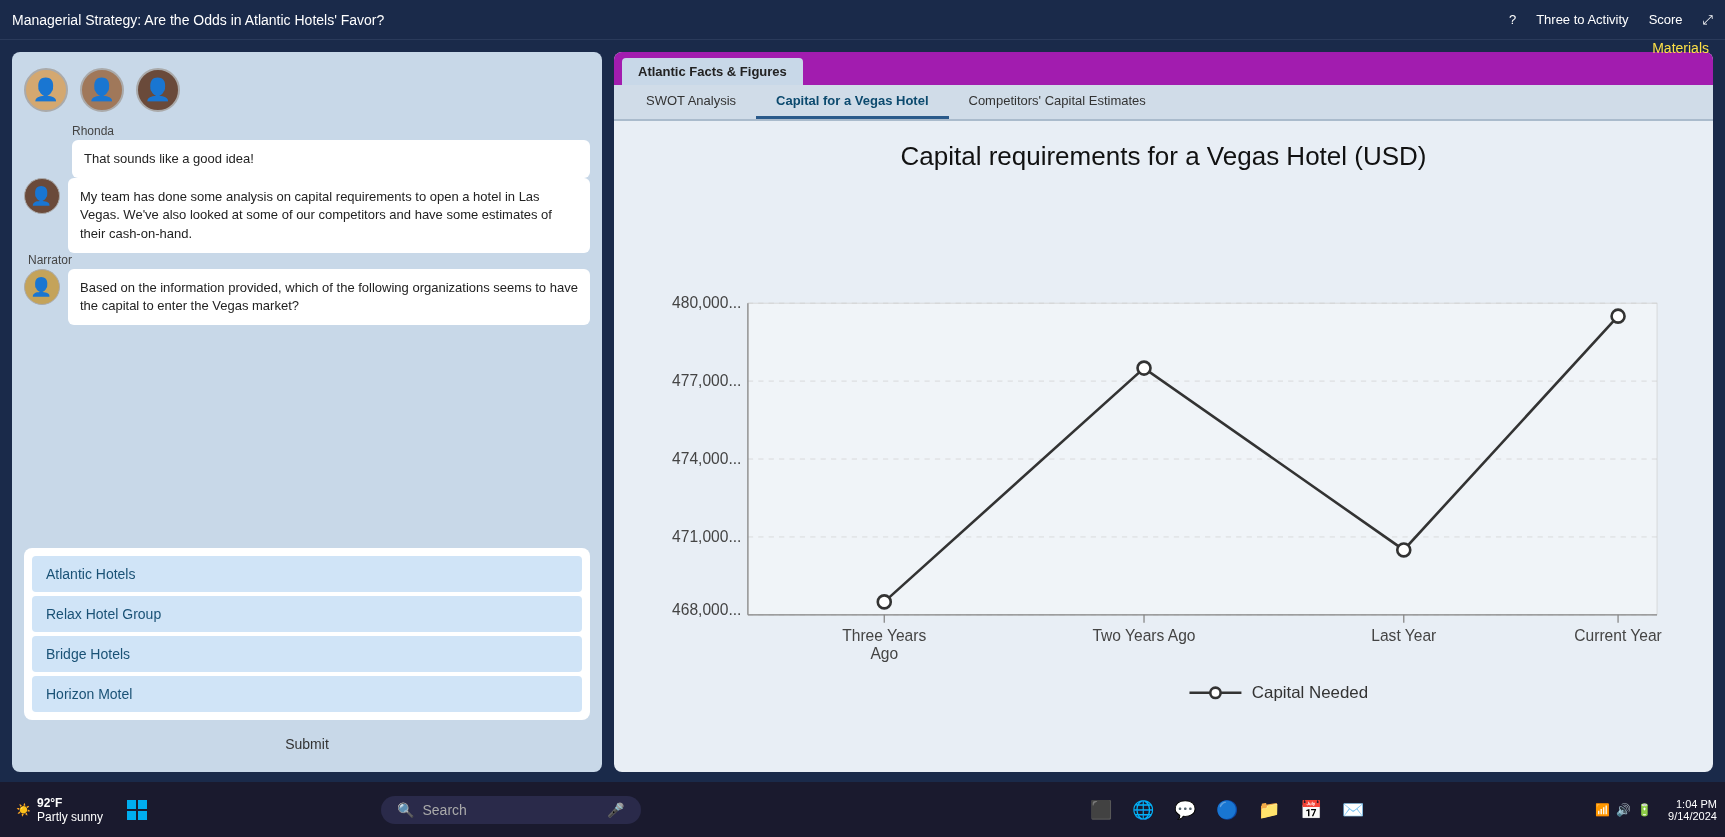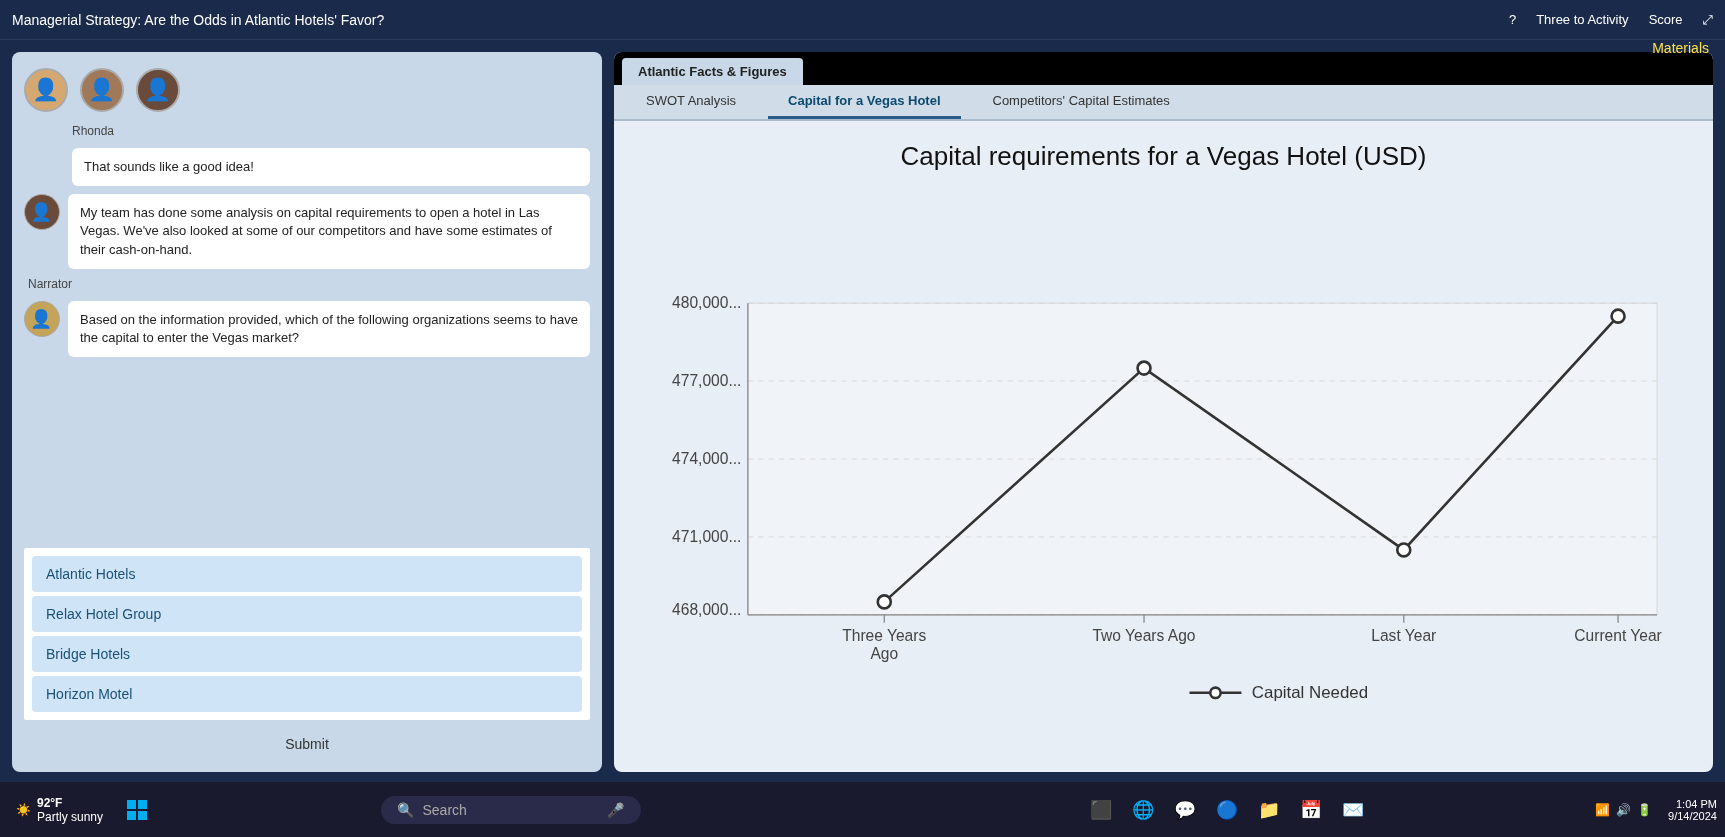--- a/index.html
+++ b/index.html
@@ -66,21 +66,21 @@
       display: flex;
       align-items: center;
       justify-content: center;
       font-size: 22px;
       border: 2px solid #aaa;
     }
 
     .chat-messages {
       display: flex;
       flex-direction: column;
-      gap: 8px;
+      gap: 0;
       flex: 1;
     }
 
     .speaker-name {
       font-size: 12px;
       color: #444;
       margin-left: 48px;
       margin-bottom: 2px;
     }
 
@@ -112,21 +112,21 @@
       align-items: center;
       justify-content: center;
       font-size: 18px;
       flex-shrink: 0;
       border: 1px solid #aaa;
     }
 
     
     .answer-panel {
       background: white;
-      border-radius: 2px;
+      border-radius: 8px;
       padding: 8px;
       display: flex;
       flex-direction: column;
       gap: 4px;
     }
 
     .answer-choice {
       background: #d0e4f7;
       border-radius: 4px;
       padding: 10px 14px;
@@ -156,38 +156,38 @@
 
     .materials-label {
       position: absolute;
       top: 40px;
       right: 16px;
       font-size: 14px;
       color: #fde047;
     }
 
     .facts-tab-bar {
-      background: #000000;
+      background: #a21caf;
       padding: 6px 0 0 8px;
       display: flex;
       align-items: flex-start;
     }
 
     .facts-tab {
       background: #c8d8e8;
       padding: 6px 16px;
       border-radius: 4px 4px 0 0;
       font-size: 13px;
       font-weight: 600;
       color: #222;
     }
 
     .sub-tabs {
       display: flex;
-      gap: 12px;
+      gap: 0;
       background: #d0dce8;
       border-bottom: 2px solid #aabbcc;
       padding: 0 12px;
     }
 
     .sub-tab {
       padding: 8px 20px;
       font-size: 13px;
       color: #333;
       cursor: pointer;

